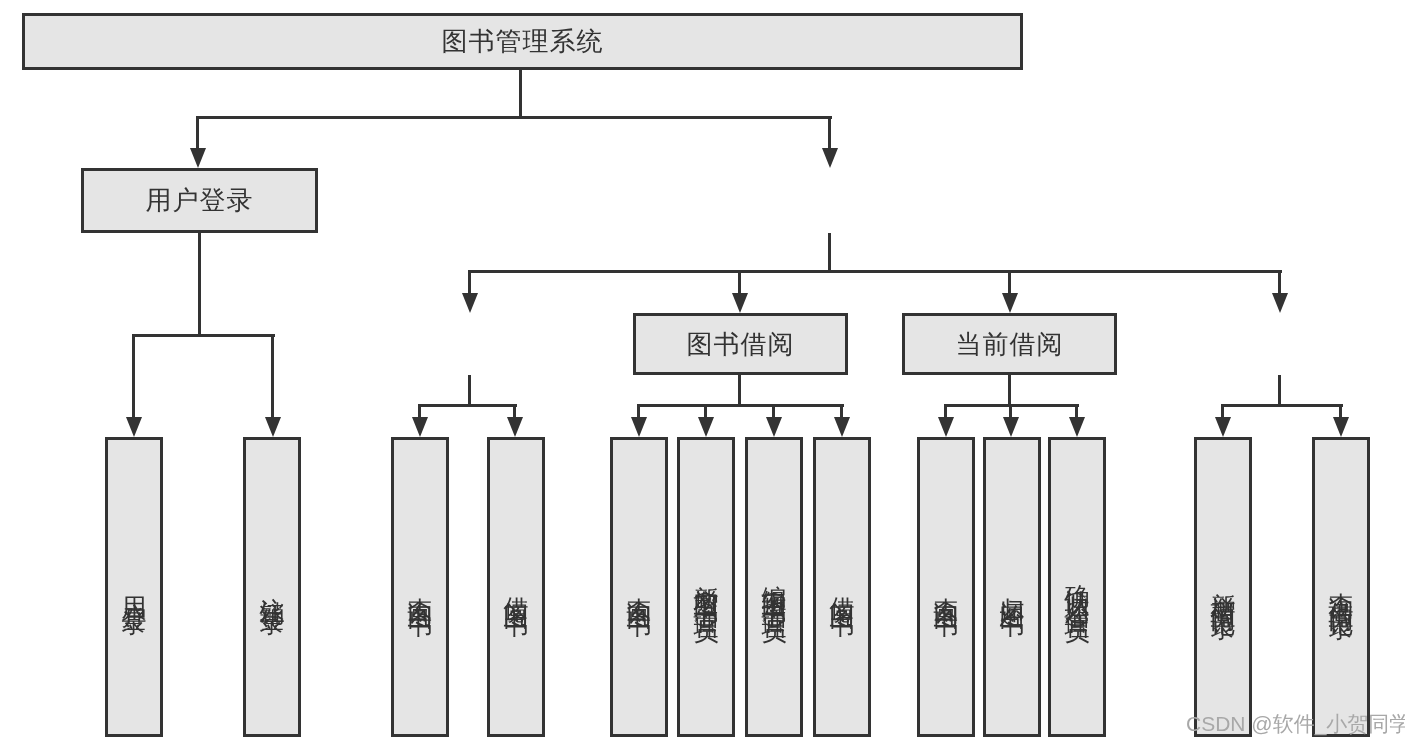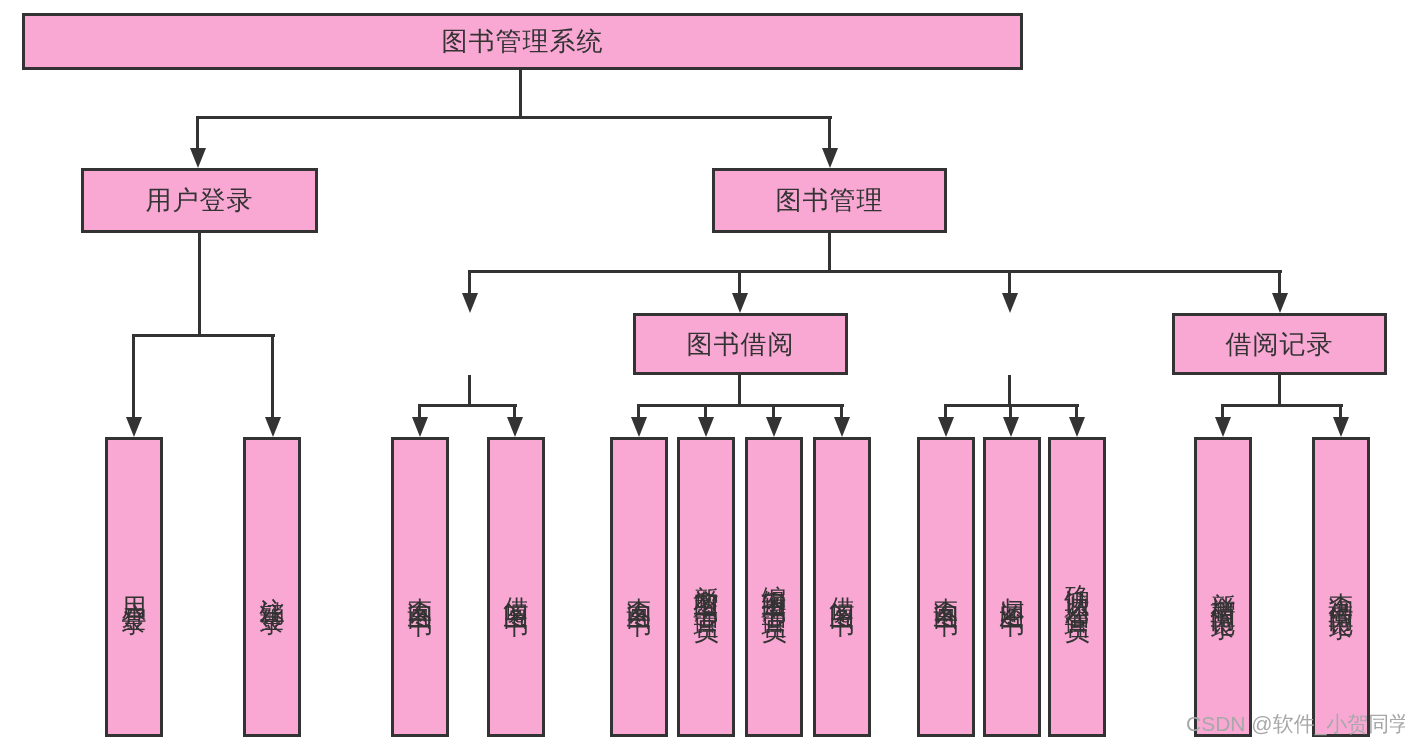--- a/index.html
+++ b/index.html
@@ -13,21 +13,21 @@
   body{font-family:"Liberation Sans","DejaVu Sans",sans-serif;color:var(--text);}
   .canvas{
     position:relative;
     width:1405px;height:747px;
     background:var(--background);
     overflow:hidden;
   }
   .node{
     position:absolute;
     border:3px solid var(--line);
-    background:#f9a8d4;
+    background:#e5e5e5;
     display:flex;align-items:center;justify-content:center;
     color:var(--text);
     font-size:26px;
     letter-spacing:1px;
     text-align:center;
   }
   .node.vert{font-size:25px;}
   .vtext{
     writing-mode:vertical-rl;
     text-orientation:mixed;
@@ -110,24 +110,23 @@
   <div class="vline" style="left:1278px;top:375px;height:31px;"></div>
   <div class="hline" style="left:1221px;top:404px;width:122px;"></div>
   <div class="vline" style="left:1221px;top:404px;height:15px;"></div>
   <div class="arrow" style="left:1215px;top:417px;"></div>
   <div class="vline" style="left:1339px;top:404px;height:15px;"></div>
   <div class="arrow" style="left:1333px;top:417px;"></div>
 
   <div class="node" style="left:22px;top:13px;width:1001px;height:57px;">图书管理系统</div>
 
   <div class="node" style="left:81px;top:168px;width:237px;height:65px;">用户登录</div>
-  <div class="node" style="left:712px;top:168px;width:235px;height:65px;">图书管理</div>
 
   <div class="node" style="left:633px;top:313px;width:215px;height:62px;font-family:Liberation Serif, serif;">图书借阅</div>
-  <div class="node" style="left:1172px;top:313px;width:215px;height:62px;">借阅记录</div>
+  <div class="node" style="left:902px;top:313px;width:215px;height:62px;">当前借阅</div>
 
   <div class="node vert" style="left:105px;top:437px;width:58px;height:300px;">
     <span class="vtext">用户登录</span>
   </div>
   <div class="node vert" style="left:243px;top:437px;width:58px;height:300px;">
     <span class="vtext">注销登录</span>
   </div>
 
   <div class="node vert" style="left:391px;top:437px;width:58px;height:300px;">
     <span class="vtext">查询图书</span>

